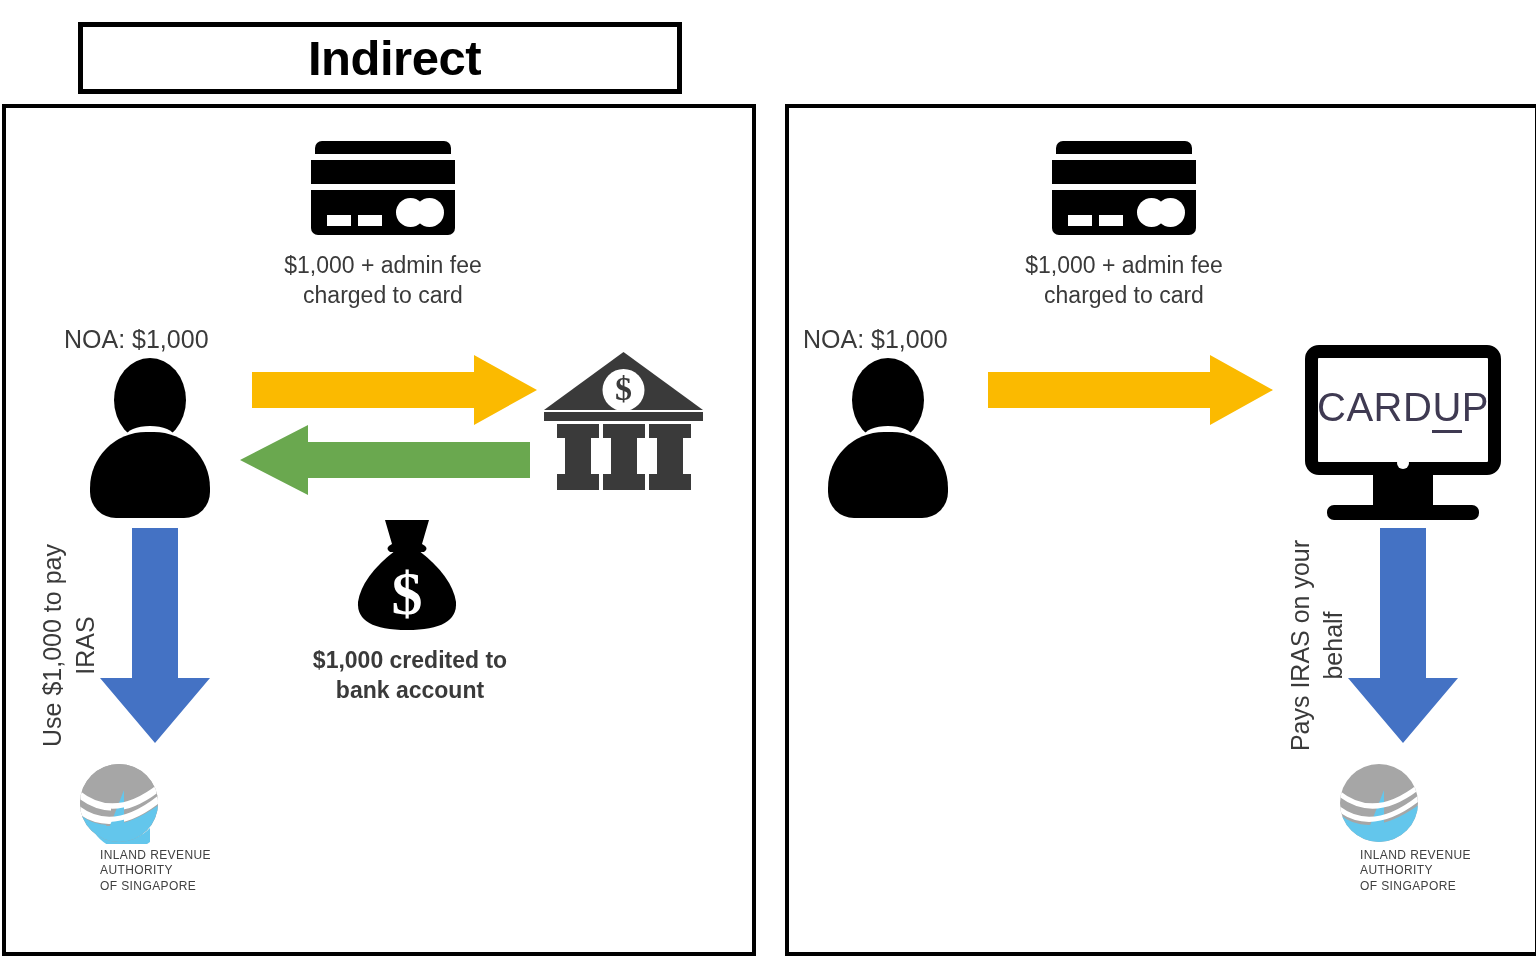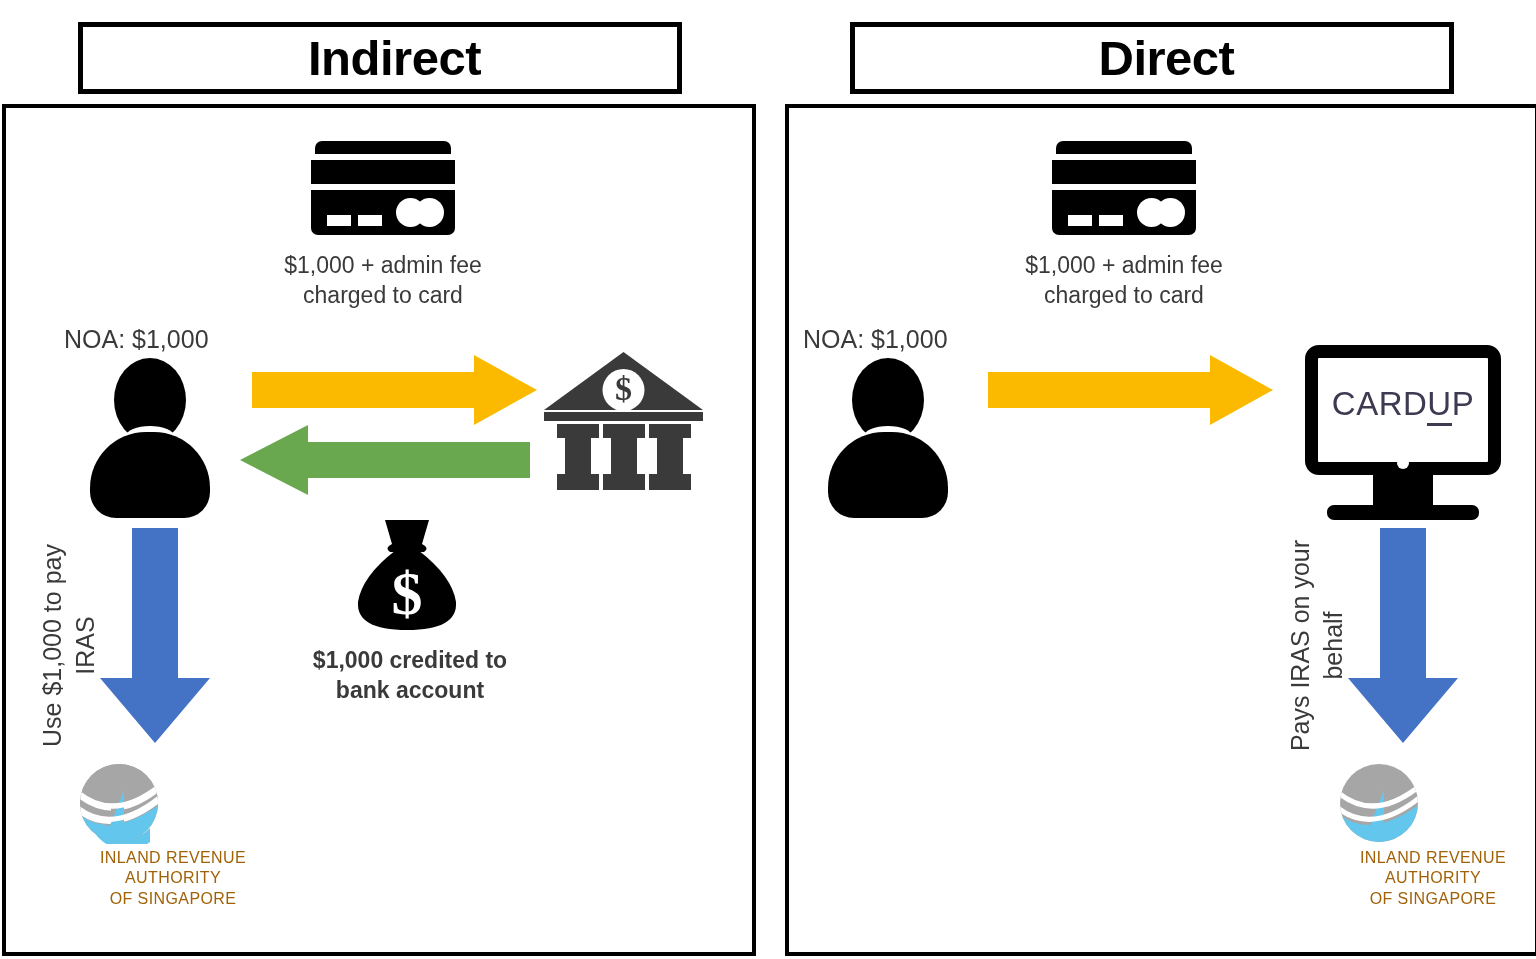--- a/index.html
+++ b/index.html
@@ -144,56 +144,52 @@
   .monitor .m-neck {
     position: absolute; left: 68px; top: 130px; width: 60px; height: 32px; background: #000;
   }
   .monitor .m-base {
     position: absolute; left: 22px; top: 160px; width: 152px; height: 15px;
     background: #000; border-radius: 7px;
   }
   .monitor .m-logo {
     position: absolute; left: 0; top: 40px; width: 196px;
     text-align: center;
-    font-size: 33px;
+    font-size: 40px;
     letter-spacing: 0.5px;
     color: #3f3a52;
     font-family: "Liberation Sans", sans-serif;
   }
   .monitor .m-logo .u-underline {
     border-bottom: 3px solid #3f3a52;
     padding-bottom: 1px;
   }
 
   
   .iras { position: absolute; }
   .iras .iras-text {
     position: absolute;
     left: 22px;
     top: 86px;
-    font-size: 16px;
+    font-size: 12px;
     line-height: 1.28;
     letter-spacing: 0.4px;
-    color: #a16207;
+    color: #404040;
     white-space: pre-line;
-    text-align: center;
   }
 </style>
 </head>
 <body>
 
 <div class="stage">
 
   <div class="title-box" id="title-box-indirect">
     <span class="title-text">Indirect</span>
   </div>
 
-  <div class="title-box" id="title-box-direct">
-    <span class="title-text">Direct</span>
-  </div>
 
   <div class="panel" id="panel-indirect"></div>
 
   <div class="card-icon" style="left:311px; top:141px; width:144px; height:94px;">
     <div class="c-top"></div>
     <div class="c-stripe"></div>
     <div class="c-body"></div>
     <div class="c-chip1"></div>
     <div class="c-chip2"></div>
     <div class="c-circ1"></div>

